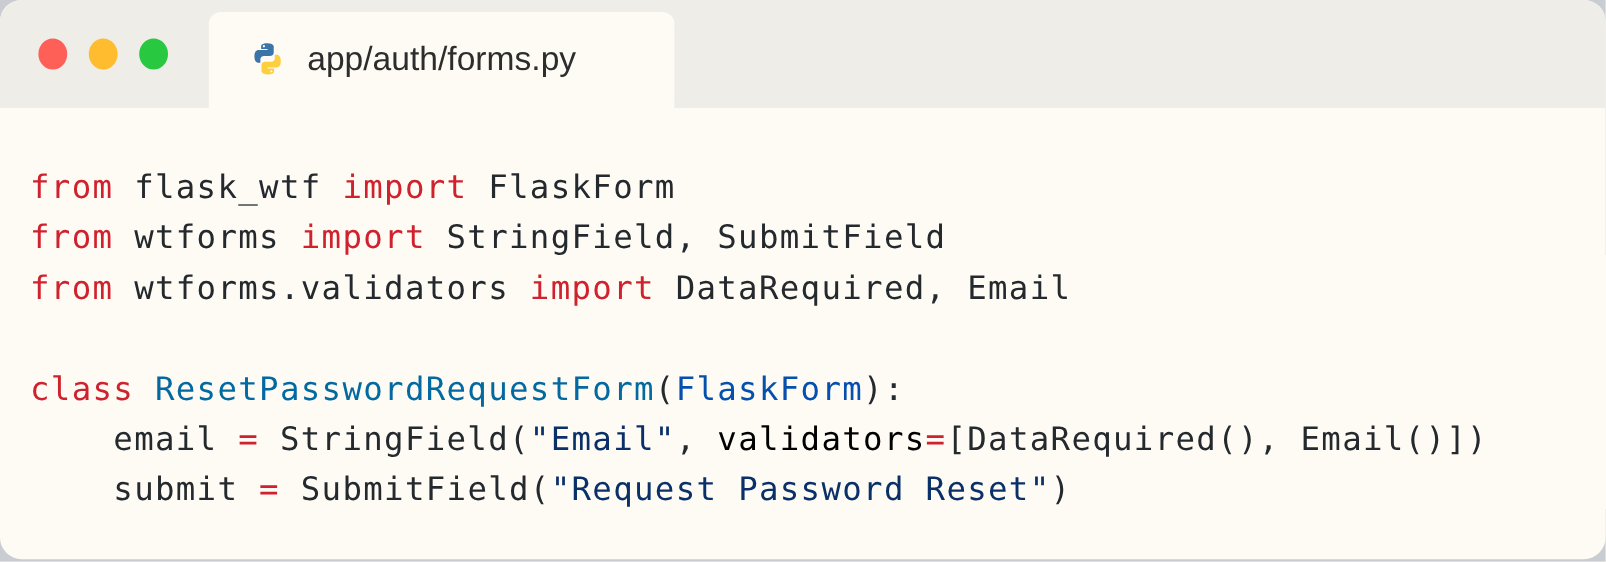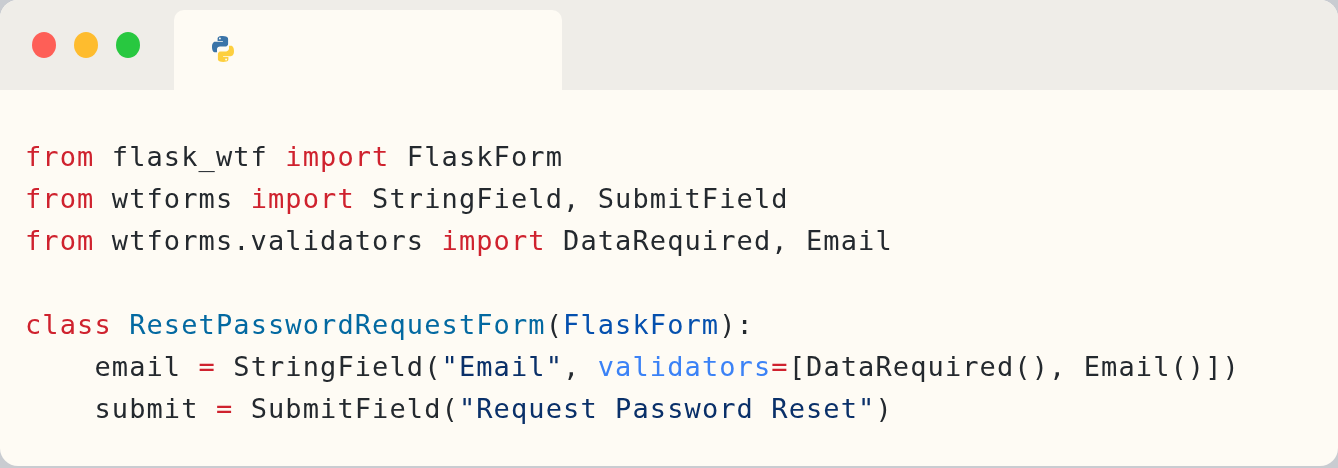--- a/index.html
+++ b/index.html
@@ -49,36 +49,37 @@
     line-height: 42px;
     color: #24292e;
     white-space: pre;
     letter-spacing: 1.1px;
   }
   .line { height: 42px; }
   .kw { color: #cf222e; }
   .cls { color: #0369a1; }
   .base { color: #0550ae; }
   .str { color: #0a3069; }
-  .param { color: #3b82f6; }
+  .param { color: #000000; }
   .op { color: #cf222e; }
   .plain { color: #24292e; }
 </style>
 </head>
 <body>
 
 <div class="window">
   <div class="titlebar">
     <span class="dot red"></span>
     <span class="dot yellow"></span>
     <span class="dot green"></span>
     <div class="tab">
       <span class="tab-icon">
         <svg width="30" height="30" viewBox="0 0 30 30">
           <path d="M14.8 2c-5.5 0-5.2 2.4-5.2 2.4v2.5h5.3v.8H7.5S4 7.3 4 12.9s3.1 5.4 3.1 5.4H9v-2.6s-.1-3.1 3-3.1h5.2s2.9 0 2.9-2.8V5s.4-3-5.3-3zm-2.9 1.6a.95.95 0 110 1.9.95.95 0 010-1.9z" fill="#3b74a8"></path>
           <path d="M15.2 28c5.5 0 5.2-2.4 5.2-2.4v-2.5h-5.3v-.8h7.4s3.5.4 3.5-5.2-3.1-5.4-3.1-5.4H21v2.6s.1 3.1-3 3.1h-5.2s-2.9 0-2.9 2.8V25s-.4 3 5.3 3zm2.9-1.6a.95.95 0 110-1.9.95.95 0 010 1.9z" fill="#fdcf3f"></path>
         </svg>
       </span>
+      <span class="tab-label">app/auth/forms.py</span>
     </div>
   </div>
 
   <div class="code" id="code"><div class="line"><span class="kw">from</span><span class="plain"> flask_wtf </span><span class="kw">import</span><span class="plain"> FlaskForm</span></div><div class="line"><span class="kw">from</span><span class="plain"> wtforms </span><span class="kw">import</span><span class="plain"> StringField, SubmitField</span></div><div class="line"><span class="kw">from</span><span class="plain"> wtforms.validators </span><span class="kw">import</span><span class="plain"> DataRequired, Email</span></div><div class="line"> </div><div class="line"><span class="kw">class</span><span class="plain"> </span><span class="cls">ResetPasswordRequestForm</span><span class="plain">(</span><span class="base">FlaskForm</span><span class="plain">):</span></div><div class="line"><span class="plain">    email </span><span class="op">=</span><span class="plain"> StringField(</span><span class="str">"Email"</span><span class="plain">, </span><span class="param">validators</span><span class="op">=</span><span class="plain">[DataRequired(), Email()])</span></div><div class="line"><span class="plain">    submit </span><span class="op">=</span><span class="plain"> SubmitField(</span><span class="str">"Request Password Reset"</span><span class="plain">)</span></div></div>
 </div>
 
 </body></html>

